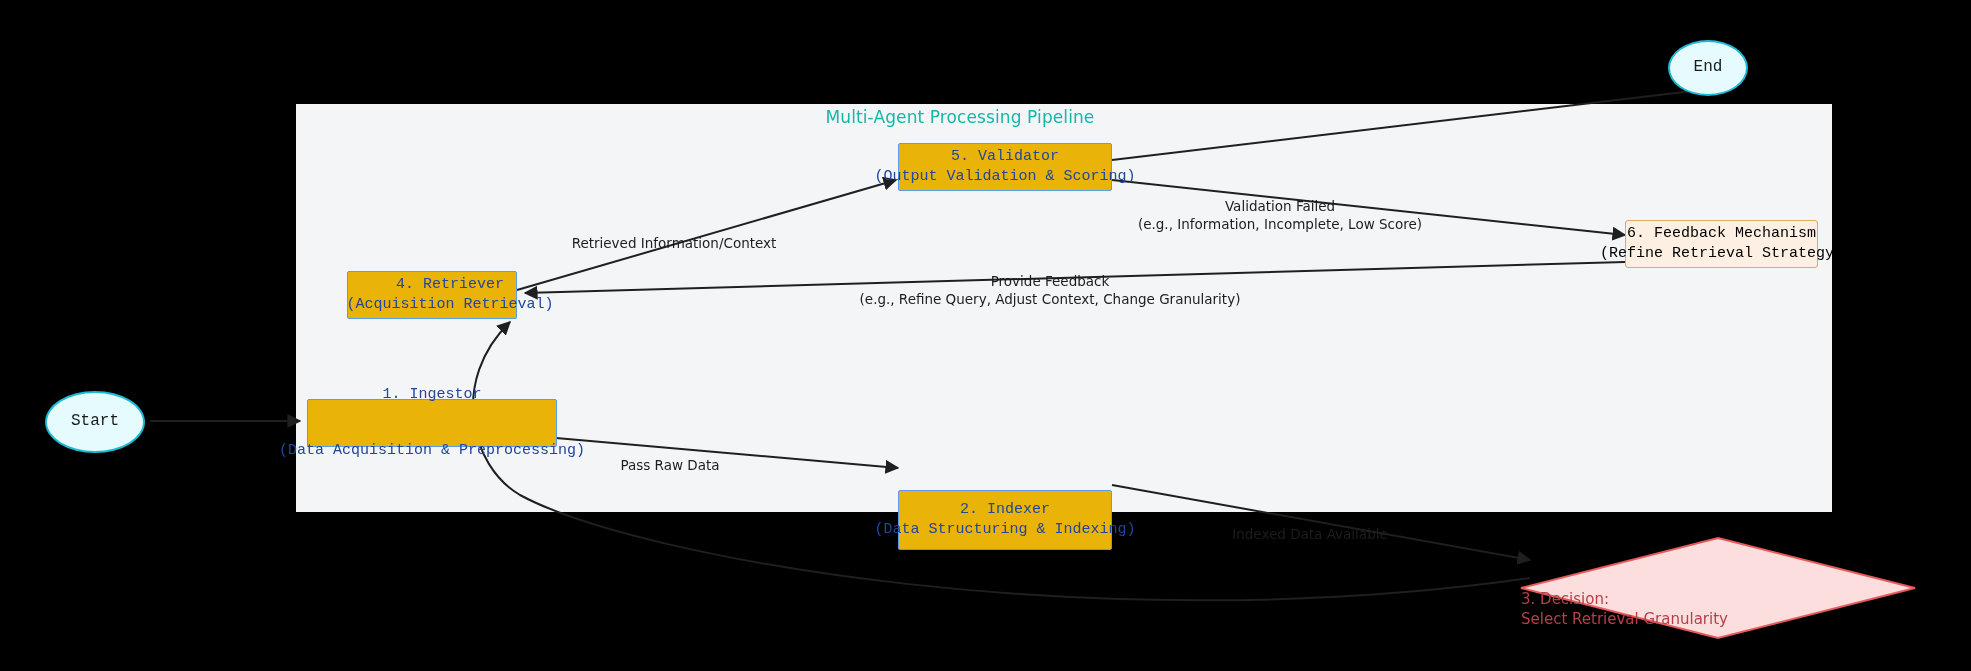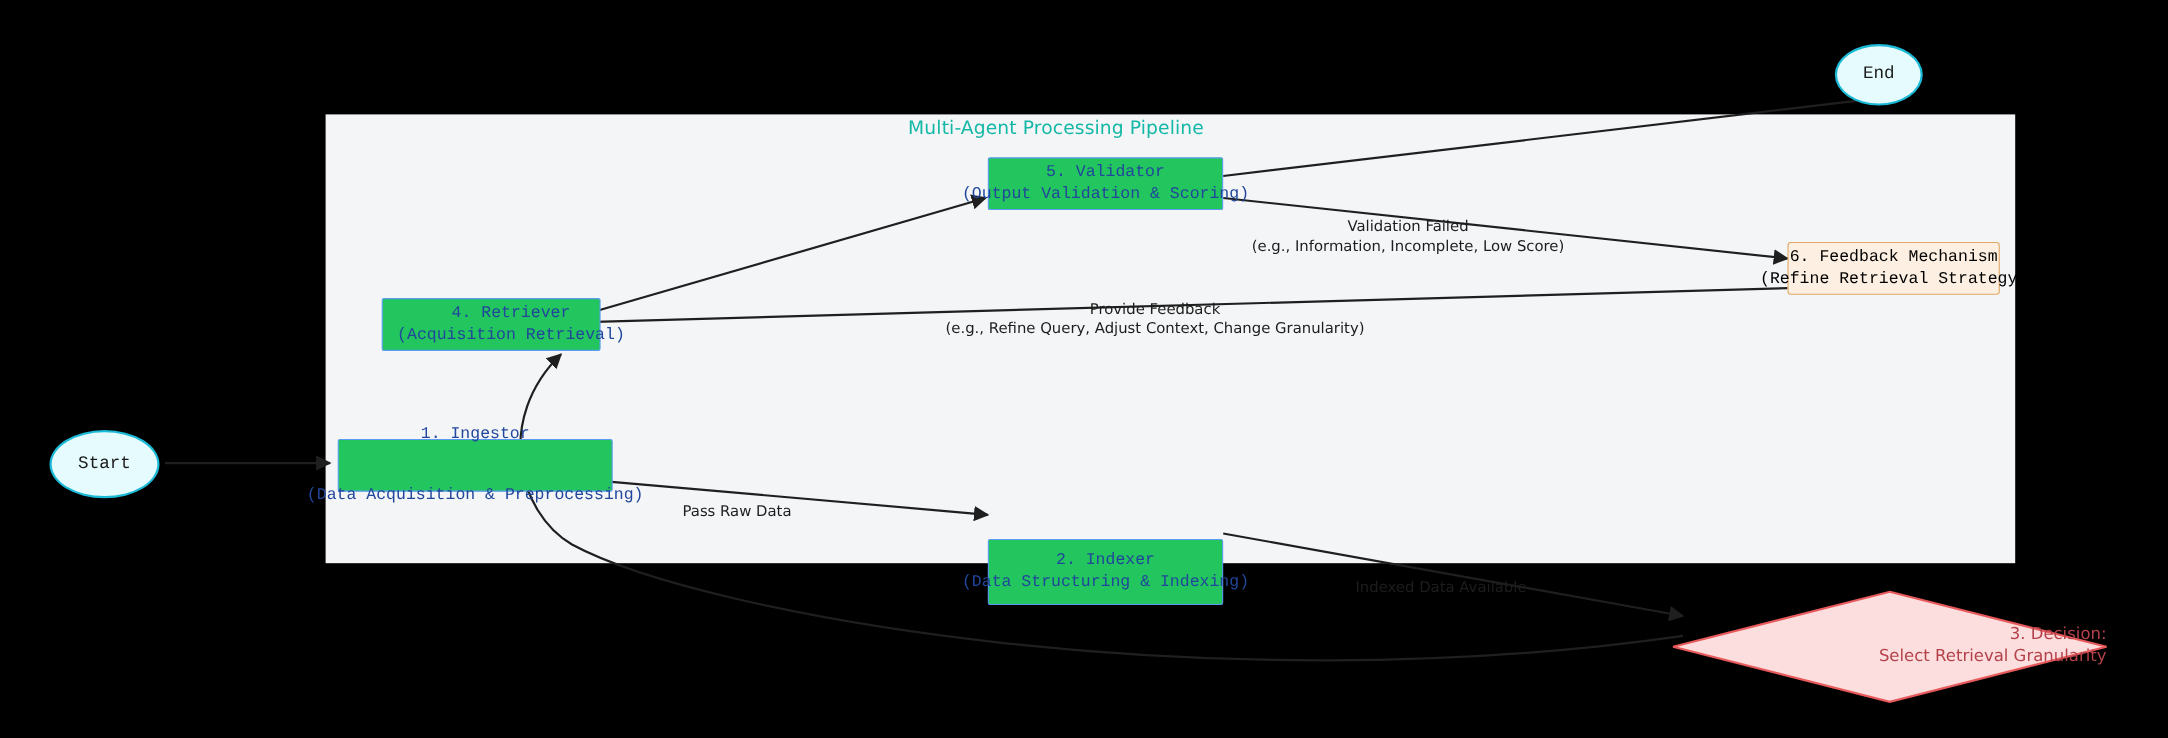--- a/index.html
+++ b/index.html
@@ -48,21 +48,21 @@
     box-sizing: border-box;
     display: flex;
     align-items: center;
     justify-content: center;
     text-align: center;
     line-height: 1.35;
     white-space: nowrap;
     font-family: Liberation Mono, monospace;
   }
   .node-proc {
-    background: #22c55e;
+    background: #eab308;
     border: 1.6px solid #5b9bf0;
     border-radius: 2px;
     color: #21469b;
     font-size: 15px;
   }
   .node-feedback {
     background: #fdf0e2;
     border: 1.6px solid #e0a864;
     border-radius: 3px;
     color: #000000;
@@ -70,26 +70,27 @@
   }
   .node-term {
     background: #e6fbfd;
     border: 2.4px solid #1ab9d6;
     border-radius: 50%;
     color: #1b1b1b;
     font-size: 16px;
   }
   .node-decision-label {
     position: absolute;
-    text-align: right;
+    text-align: left;
     color: #b4414a;
     font-size: 15px;
     line-height: 1.35;
     white-space: nowrap;
     pointer-events: none;
+    margin-top: 23px;
   }
   .edge-label {
     position: absolute;
     text-align: center;
     color: #1d1d1d;
     font-size: 13.5px;
     line-height: 1.35;
     white-space: nowrap;
     margin-top: 33px;
   }
@@ -149,35 +150,38 @@
   <div class="node node-proc" style="left:898px; top:452px; width:214px; height:60px; flex-direction:column;margin-top:38px;">
     <span>2. Indexer</span>
     <span>(Data Structuring &amp; Indexing)</span>
   </div>
 
   <div class="node-decision-label" style="left:1521px; top:566px; width:394px;">
     <span class="el-line">3. Decision:</span>
     <span class="el-line">Select Retrieval Granularity</span>
   </div>
 
-  <div class="node node-proc" style="left:347px; top:271px; width:199px; height:48px; flex-direction:column;padding-left:36px;">
+  <div class="node node-proc" style="left:347px; top:271px; width:170px; height:48px; flex-direction:column;padding-left:36px;">
     <span>4. Retriever</span>
     <span>(Acquisition Retrieval)</span>
   </div>
 
   <div class="node node-proc" style="left:898px; top:143px; width:214px; height:48px; flex-direction:column;">
     <span>5. Validator</span>
     <span>(Output Validation &amp; Scoring)</span>
   </div>
 
   <div class="node node-feedback" style="left:1625px; top:220px; width:193px; height:48px; flex-direction:column;">
     <span>6. Feedback Mechanism</span>
     <span>(Refine Retrieval Strategy)</span>
   </div>
 
+  <div class="edge-label" style="left:484px; top:201px; width:380px;">
+    <span class="el-line">Retrieved Information/Context</span>
+  </div>
 
   <div class="edge-label" style="left:1060px; top:164px; width:440px;">
     <span class="el-line">Validation Failed</span>
     <span class="el-line">(e.g., Information, Incomplete, Low Score)</span>
   </div>
 
   <div class="edge-label" style="left:700px; top:239px; width:700px;">
     <span class="el-line">Provide Feedback</span>
     <span class="el-line">(e.g., Refine Query, Adjust Context, Change Granularity)</span>
   </div>

